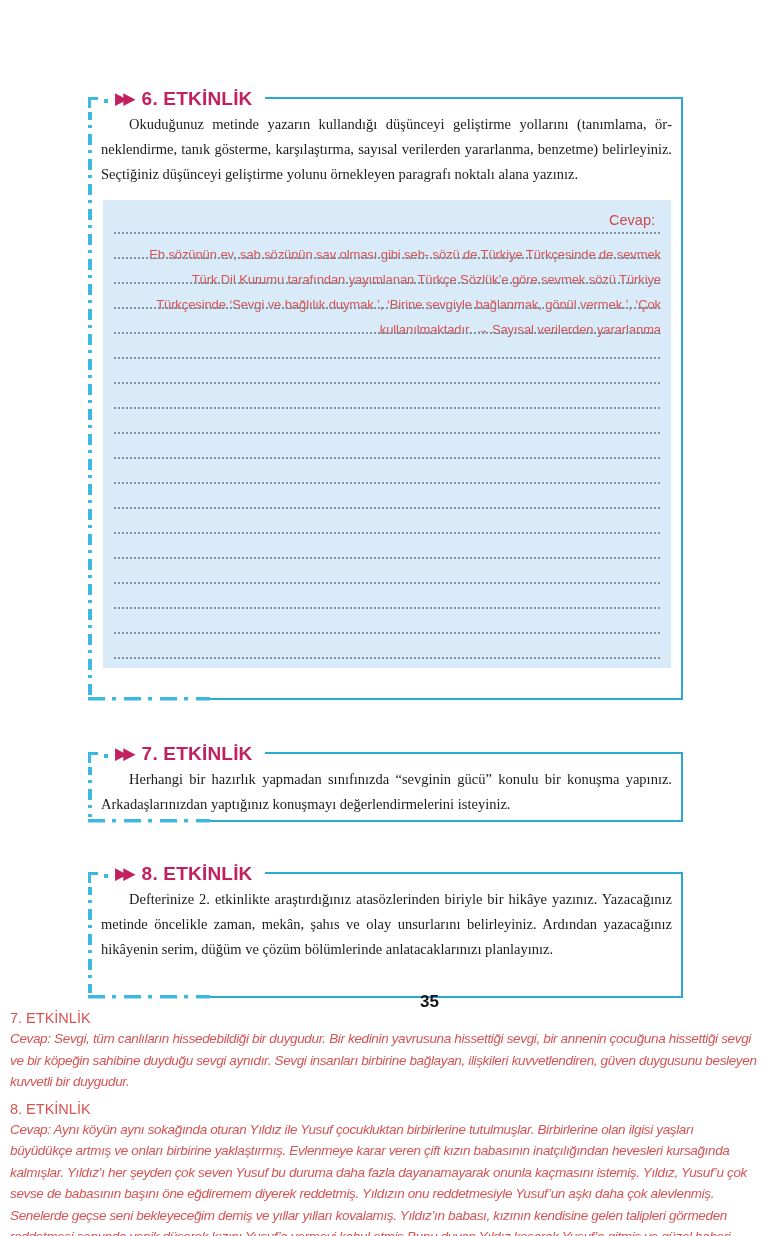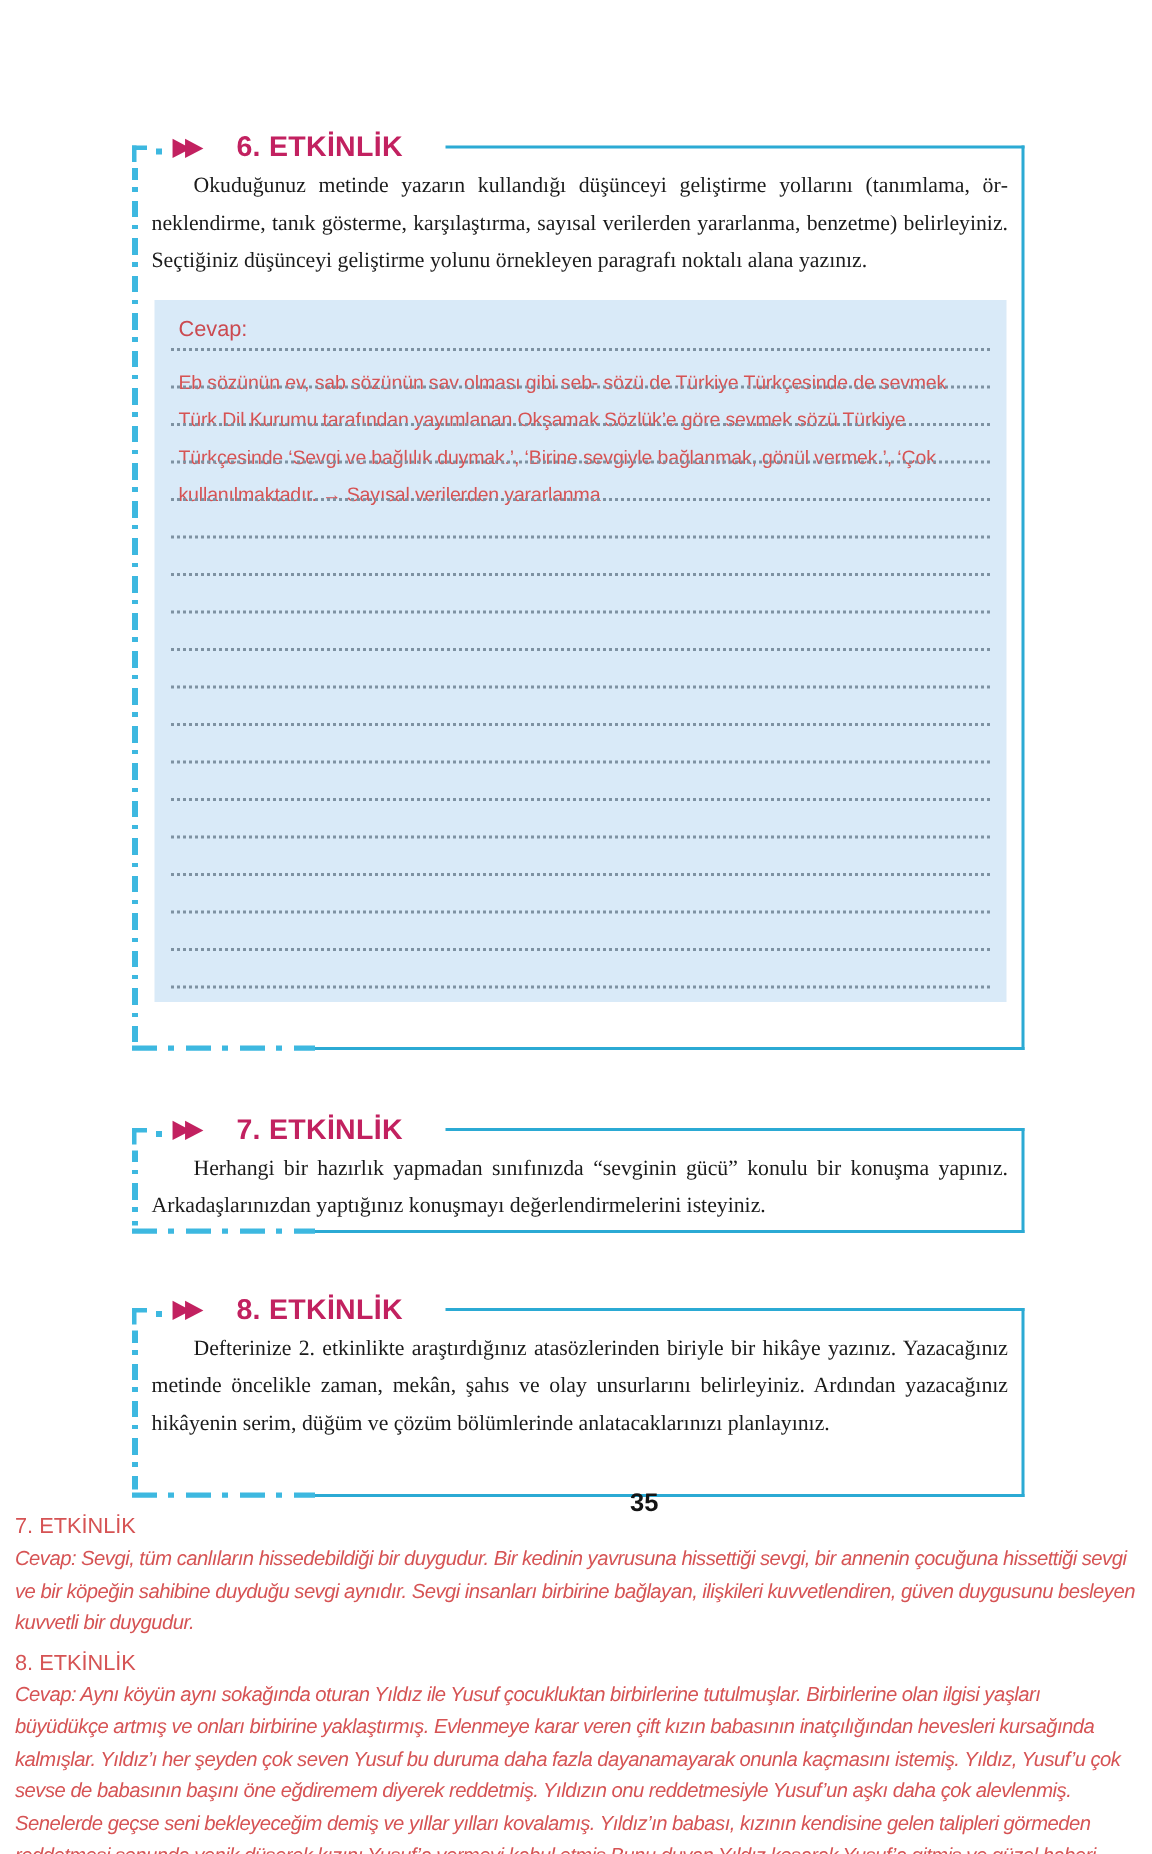--- a/index.html
+++ b/index.html
@@ -47,44 +47,45 @@
   .corner{
     width:10px;height:11px;margin:8px 6px 0 0;
     border-top:3px solid var(--cyan-l);border-left:3px solid var(--cyan-l);
   }
   .hdot{width:4px;height:3.5px;background:var(--cyan-l);margin:5px 7px 0 0;}
   .arrows{
     color:var(--pink);font-size:16px;letter-spacing:-4px;
     margin-right:10px;line-height:27px;transform:scaleY(1.05);
   }
   .act-title{
-    margin:16px;color:var(--pink);font-size:19px;font-weight:bold;
+    margin:0;color:var(--pink);font-size:19px;font-weight:bold;
     letter-spacing:.2px;line-height:27px;
   }
   .act-body{position:relative;z-index:1;padding:27px 11px 0 13px;}
   .instr{
     margin:0;font-family:"Liberation Serif",serif;font-size:14.5px;
     line-height:25px;color:var(--ink);text-align:justify;text-indent:28px;
   }
   
   .answer-box{
     position:relative;margin:13px 1px 12px 2px;background:var(--blue);
     padding:9px 16px 9px 16px;
+    text-align:right;
   }
   .cevap-row,.rule-row{height:25px;position:relative;}
   .cevap-row::after,.rule-row::after{
     content:"";position:absolute;left:-5px;right:-5px;bottom:0;
     border-bottom:2px dotted var(--dots);z-index:3;
   }
   .cevap-label{
     position:relative;z-index:1;color:#cb4a50;font-size:14.5px;
     line-height:23px;display:inline-block;
   }
   .answers-overlay{
-    position:absolute;top:42px;left:16px;right:0;z-index:1;
+    position:absolute;top:42px;left:16px;right:10px;z-index:1;
   }
   .hand-line{
     font-size:13px;line-height:25px;height:25px;color:var(--red);
     white-space:nowrap;letter-spacing:-.1px;
   }
   
   .answer-key{position:absolute;left:0;right:0;top:1002px;padding:0 10px 0 10px;color:var(--red);}
   .ak-heading{margin:8px 0 2px;font-size:14.5px;font-weight:normal;}
   .ak-text{margin:0;font-size:13.5px;line-height:21.5px;letter-spacing:-.35px;font-style:italic;}
   .page-number{
@@ -125,21 +126,21 @@
           <div class="rule-row"></div>
           <div class="rule-row"></div>
           <div class="rule-row"></div>
           <div class="rule-row"></div>
           <div class="rule-row"></div>
           <div class="rule-row"></div>
           <div class="rule-row"></div>
         </div>
       <div class="answers-overlay" id="answers-overlay">
           <div class="hand-line">Eb sözünün ev, sab sözünün sav olması gibi seb- sözü de Türkiye Türkçesinde de sevmek</div>
-          <div class="hand-line">Türk Dil Kurumu tarafından yayımlanan Okşamak Sözlük’e göre sevmek sözü Türkiye</div>
+          <div class="hand-line">Türk Dil Kurumu tarafından yayımlanan Türkçe Sözlük’e göre sevmek sözü Türkiye</div>
           <div class="hand-line">Türkçesinde ‘Sevgi ve bağlılık duymak.’, ‘Birine sevgiyle bağlanmak, gönül vermek.’, ‘Çok</div>
           <div class="hand-line">kullanılmaktadır. → Sayısal verilerden yararlanma</div>
         </div>
     </div>
   </div>
 </section>
 
 <section class="activity" id="act7">
   <div class="frame"></div>
   <div class="left-rule"></div>

